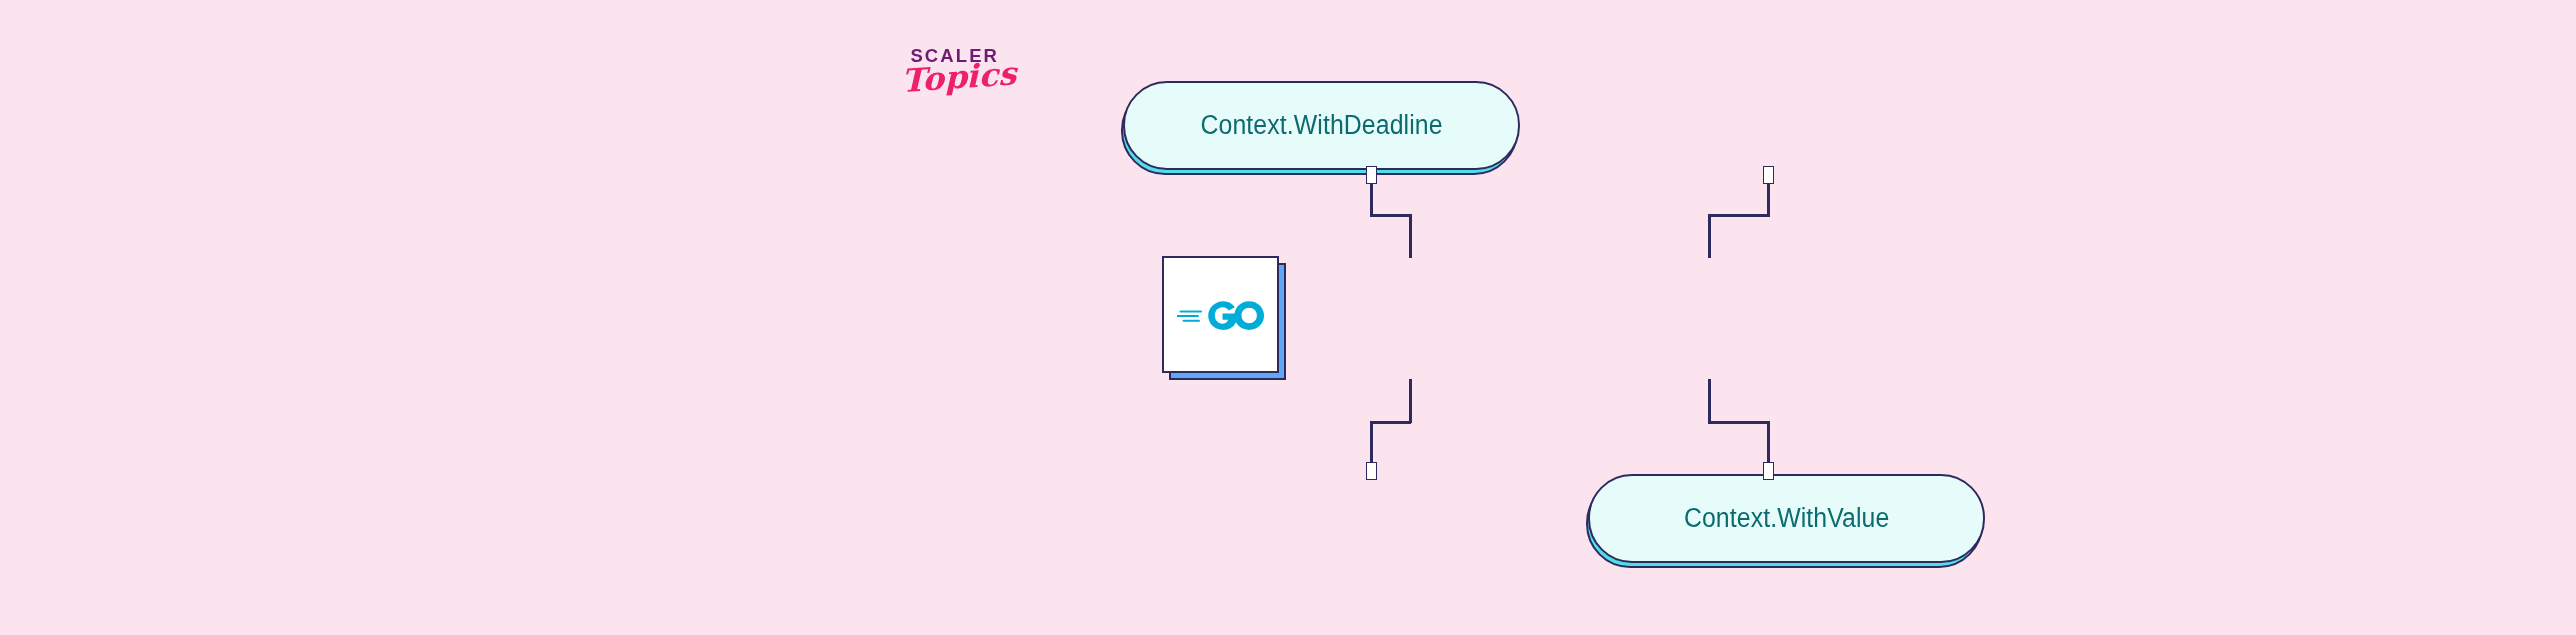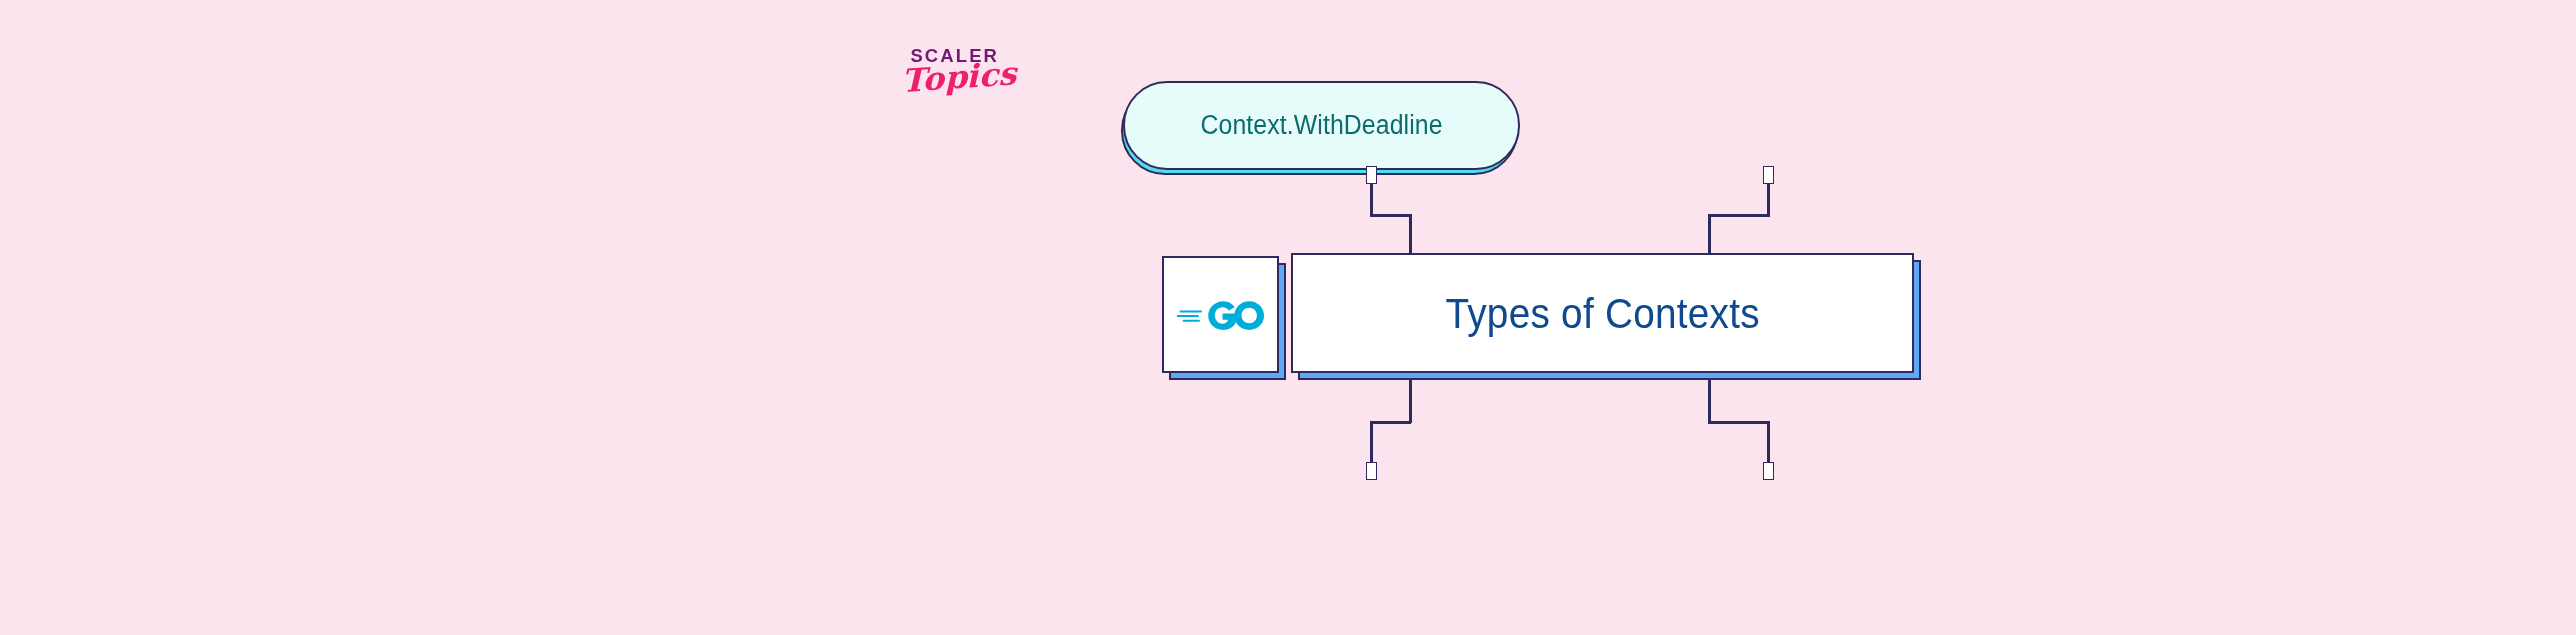--- a/index.html
+++ b/index.html
@@ -237,25 +237,25 @@
           <line x1="12" y1="52" x2="42" y2="52"></line>
         </g>
 
         <path fill="#00add8" d="M90 14 C74 14 60 26 60 42 C60 58 73 70 89 70 C101 70 110 64 114 55 L114 38 L88 38 L88 50 L99 50 C97 55 93 58 88 58 C79 58 73 51 73 42 C73 33 79 26 88 26 C93 26 97 28 100 32 L112 26 C107 18 99 14 90 14 Z"></path>
 
         <path fill="#00add8" d="M140 14 C124 14 111 26 111 42 C111 58 124 70 140 70 C156 70 169 58 169 42 C169 26 156 14 140 14 Z M140 27 C148 27 155 33 155 42 C155 51 148 57 140 57 C132 57 125 51 125 42 C125 33 132 27 140 27 Z"></path>
       </svg>
     </div>
   </div>
 
-  <div class="titlebox-wrap">
-    <div class="titlebox-shadow"></div>
-    <div class="titlebox">
-      <span class="title-label">Types of Contexts</span>
+
+  <div class="port" style="left:1366px; top:462px;"></div>
+
+  <div class="port" style="left:1763px; top:462px;"></div>
+  <div class="pill-wrap" style="left:1588px; top:474px;">
+    <div class="pill-shadow"></div>
+    <div class="pill">
+      <span class="pill-label">Context.WithValue</span>
     </div>
   </div>
 
-  <div class="port" style="left:1366px; top:462px;"></div>
-
-  <div class="port" style="left:1763px; top:462px;"></div>
-
 </div>
 
 
 </body></html>

